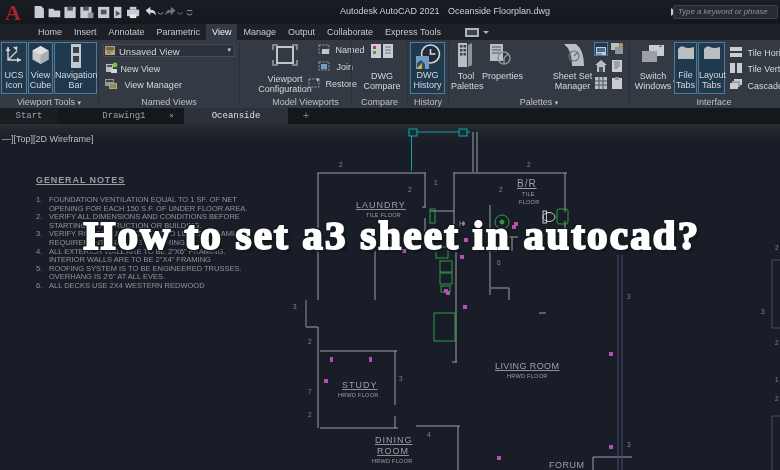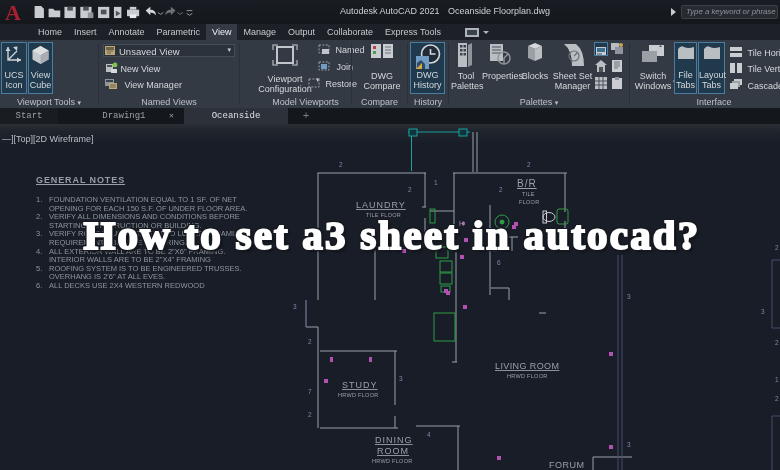--- a/index.html
+++ b/index.html
@@ -8,21 +8,21 @@
   #page { position:relative; width:780px; height:470px; }
   
   #titlebar { position:absolute; left:0; top:0; width:780px; height:24px;
     background:linear-gradient(#191d23,#14171c); }
   #logoA { position:absolute; left:2px; top:2px; width:22px; height:22px;
     color:#a8212e; font-weight:bold; font-size:22px; line-height:22px; text-align:center;
     font-family:"Liberation Serif",serif; }
   .qat { position:absolute; top:5px; height:14px; }
   #titletext { position:absolute; top:6px; left:340px; font-size:9px; color:#cdd1d5; letter-spacing:0px; }
   #titlefile { position:absolute; top:6px; left:448px; font-size:9px; color:#cdd1d5; }
-  #searchbox { position:absolute; right:2px; top:5px; width:97px; height:14px; white-space:nowrap; overflow:hidden;
+  #searchbox { position:absolute; right:2px; top:5px; width:105px; height:14px; white-space:nowrap; overflow:hidden;
     background:#272b31; border:1px solid #3c4148; border-radius:2px;
     color:#8d9298; font-size:7.8px; font-style:italic; line-height:12px; padding-left:4px; }
   #searcharrow { position:absolute; right:104px; top:8px; width:0; height:0;
     border-left:5px solid #c8ccd0; border-top:4px solid transparent; border-bottom:4px solid transparent; }
   
   #tabrow { position:absolute; left:0; top:24px; width:780px; height:16px; background:#1d2127; }
   .rtab { display:inline-block; height:16px; line-height:16px; padding:0 6px;
     font-size:9px; color:#c6cacf; vertical-align:top; }
   .rtab.active { background:#343a44; color:#eef0f2; }
   
@@ -121,20 +121,28 @@
         <div class="cap">UCS<br>Icon</div>
       </div>
       <div class="bigbtn chk" style="left:28px;width:25px">
         <svg width="23" height="26" viewBox="0 0 23 26">
           <path d="M11.5 3 l8 4.5 v9 l-8 4.5 -8 -4.5 v-9 z" fill="#c4c9ce"></path>
           <path d="M11.5 3 l8 4.5 -8 4.5 -8 -4.5 z" fill="#dcdfe2"></path>
           <path d="M11.5 12 l8 -4.5 v9 l-8 4.5 z" fill="#a8adb3"></path>
         </svg>
         <div class="cap">View<br>Cube</div>
       </div>
+      <div class="bigbtn chk" style="left:54px;width:43px">
+        <svg width="18" height="26" viewBox="0 0 18 26">
+          <rect x="4" y="1" width="10" height="24" fill="#c4c9ce"></rect>
+          <rect x="6" y="4" width="6" height="6" fill="#3a424c"></rect>
+          <rect x="6" y="13" width="6" height="6" fill="#3a424c"></rect>
+        </svg>
+        <div class="cap">Navigation<br>Bar</div>
+      </div>
       <div class="grplabel">Viewport Tools <span style="font-size:7px">▾</span></div>
     </div>
     <div class="gsep" style="left:98px"></div>
 
     <div class="grp" style="left:99px;width:140px">
       <div style="position:absolute;left:4px;top:4px;width:132px;height:13px;background:#2b323b;border:1px solid #454d57;">
         <svg width="11" height="11" viewBox="0 0 11 11" style="position:absolute;left:1px;top:0px">
             <rect x="0" y="1" width="10" height="9" fill="#b9a77a"></rect>
             <rect x="1" y="2" width="8" height="3" fill="#6f6546"></rect>
             <path d="M2 6 h6 M2 8 h4" stroke="#6f6546"></path>
@@ -242,28 +250,20 @@
         <div class="cap">Tool<br>Palettes</div>
       </div>
       <div class="bigbtn" style="left:33px;width:36px">
         <svg width="26" height="27" viewBox="0 0 26 27">
           <rect x="3" y="2" width="13" height="17" fill="#b9bec3"></rect>
           <path d="M5 5 h9 M5 8 h9 M5 11 h9" stroke="#4c535b"></path>
           <circle cx="17" cy="16" r="6" fill="none" stroke="#8f959b" stroke-width="1.5"></circle>
           <path d="M17 16 l4 -4 M17 16 v6" stroke="#8f959b" stroke-width="1.5"></path>
         </svg>
         <div class="cap" style="bottom:13px">Properties</div>
-      </div>
-      <div class="bigbtn" style="left:70px;width:32px">
-        <svg width="24" height="27" viewBox="0 0 24 27">
-          <path d="M5 4 l7 -3 7 3 -7 3 z" fill="#d4d8db"></path>
-          <path d="M5 4 v12 l7 3 v-12 z" fill="#9aa0a6"></path>
-          <path d="M19 4 v12 l-7 3 v-12 z" fill="#b9bec3"></path>
-        </svg>
-        <div class="cap" style="bottom:13px">Blocks</div>
       </div>
       <div class="bigbtn" style="left:101px;width:45px">
         <svg width="26" height="26" viewBox="0 0 26 26">
           <path d="M4 2 h12 q8 6 8 22 h-12 q0 -16 -8 -22 z" fill="#b9bec3"></path>
           <circle cx="14" cy="14" r="5" fill="none" stroke="#6b727a" stroke-width="1.2"></circle>
           <path d="M14 14 l3.5 -3.5" stroke="#6b727a" stroke-width="1.2"></path>
         </svg>
         <div class="cap">Sheet Set<br>Manager</div>
       </div>
 

